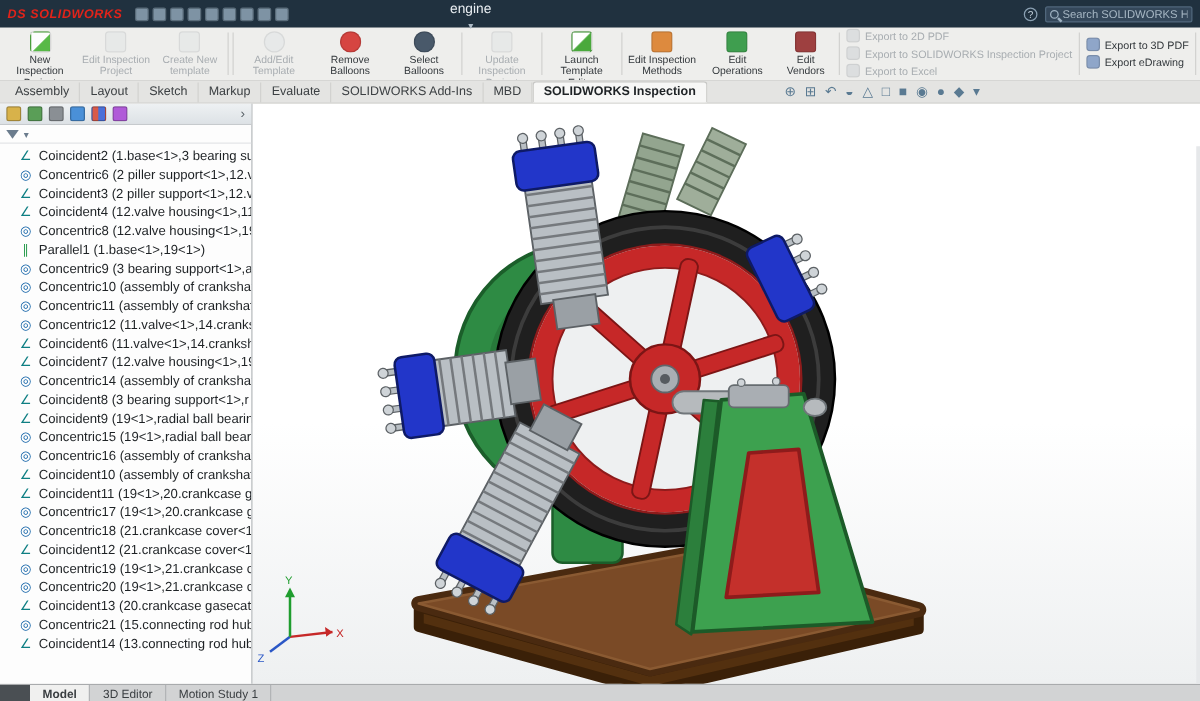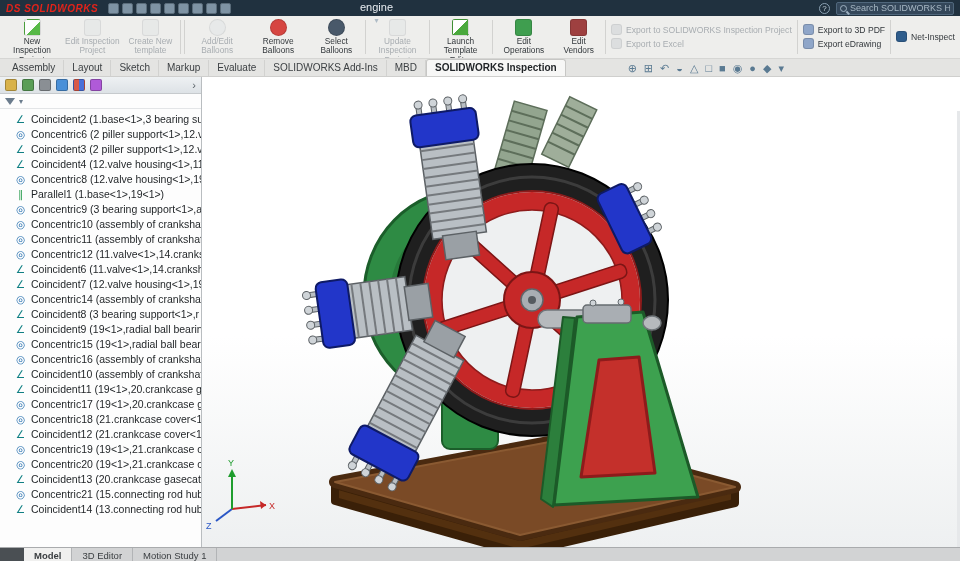--- a/index.html
+++ b/index.html
@@ -1,21 +1,21 @@
 <!DOCTYPE html>
 <html><head>
 <meta charset="utf-8">
 <style>
   * { margin:0; padding:0; box-sizing:border-box; }
   html,body { width:960px; height:561px; overflow:hidden; }
   body { font-family:"Liberation Sans", sans-serif; background:#e9e9e7; }
   .app { width:960px; height:561px; display:flex; flex-direction:column; position:relative; }
 
   
-  .titlebar { height:16px; background:#20313f; display:flex; align-items:center; padding:0 6px; position:relative; flex:0 0 auto; }
+  .titlebar { height:22px; background:#20313f; display:flex; align-items:center; padding:0 6px; position:relative; flex:0 0 auto; }
   .logo { color:#e2231a; font-size:10px; font-weight:bold; font-style:italic; letter-spacing:.5px; white-space:nowrap; margin-right:10px; }
   .qat { display:flex; gap:3px; align-items:center; }
   .qat-icon { width:11px; height:11px; border-radius:2px; background:#7e93a4; border:1px solid #5a6c7a; }
   .doc-title { position:absolute; left:360px; top:1px; color:#e8edf1; font-size:11px; display:flex; align-items:center; gap:3px;flex-direction:column; }
   .doc-title .caret { font-size:8px; color:#aebbc6; }
   .tb-right { margin-left:auto; display:flex; align-items:center; gap:6px; }
   .help-icon { width:11px; height:11px; border:1px solid #8aa0b2; border-radius:50%; color:#c3d0da; font-size:8px; line-height:10px; text-align:center; }
   .searchbox { display:flex; align-items:center; background:#34475a; border:1px solid #50677c; border-radius:2px; height:13px; width:118px; padding:0 3px; gap:3px; }
   .search-glyph { width:7px; height:7px; border:1.5px solid #9fb2c2; border-radius:50%; position:relative; flex:0 0 auto; }
   .search-glyph::after { content:""; position:absolute; width:4px; height:1.5px; background:#9fb2c2; transform:rotate(45deg); left:5px; top:6px; }
@@ -132,21 +132,21 @@
         <div class="rbtn large disabled">
           <span class="ric create-new-template-icon"></span>
           <span class="rlabel">Create New template</span>
         </div>
       </div>
       <div class="rsep"></div>
       <div class="rsep"></div>
       <div class="rgroup large">
         <div class="rbtn large disabled">
           <span class="ric add-edit-balloons-icon"></span>
-          <span class="rlabel">Add/Edit Balloons</span>
+          <span class="rlabel">Add/Edit Template</span>
         </div>
         <div class="rbtn large">
           <span class="ric remove-balloons-icon"></span>
           <span class="rlabel">Remove Balloons</span>
         </div>
         <div class="rbtn large">
           <span class="ric select-balloons-icon"></span>
           <span class="rlabel">Select Balloons</span>
         </div>
       </div>
@@ -160,30 +160,38 @@
       <div class="rsep"></div>
       <div class="rgroup large">
         <div class="rbtn large">
           <span class="ric launch-template-editor-icon"></span>
           <span class="rlabel">Launch Template Editor</span>
         </div>
       </div>
       <div class="rsep"></div>
       <div class="rgroup large">
         <div class="rbtn large">
+          <span class="ric edit-inspection-methods-icon"></span>
+          <span class="rlabel">Edit Inspection Methods</span>
+        </div>
+        <div class="rbtn large">
           <span class="ric edit-operations-icon"></span>
           <span class="rlabel">Edit Operations</span>
         </div>
         <div class="rbtn large">
           <span class="ric edit-vendors-icon"></span>
           <span class="rlabel">Edit Vendors</span>
         </div>
       </div>
       <div class="rsep"></div>
       <div class="rgroup stack">
+        <div class="rbtn small disabled">
+          <span class="ric export-2d-pdf-icon"></span>
+          <span class="rlabel">Export to 2D PDF</span>
+        </div>
         <div class="rbtn small disabled">
           <span class="ric export-swi-project-icon"></span>
           <span class="rlabel">Export to SOLIDWORKS Inspection Project</span>
         </div>
         <div class="rbtn small disabled">
           <span class="ric export-excel-icon"></span>
           <span class="rlabel">Export to Excel</span>
         </div>
       </div>
       <div class="rsep"></div>
@@ -191,26 +199,20 @@
         <div class="rbtn small">
           <span class="ric export-3d-pdf-icon"></span>
           <span class="rlabel">Export to 3D PDF</span>
         </div>
         <div class="rbtn small">
           <span class="ric export-edrawing-icon"></span>
           <span class="rlabel">Export eDrawing</span>
         </div>
       </div>
       <div class="rsep"></div>
-      <div class="rgroup stack">
-        <div class="rbtn small">
-          <span class="ric net-inspect-icon"></span>
-          <span class="rlabel">Net-Inspect</span>
-        </div>
-      </div>
     </div>
 
   <div class="tabrow">
     <div style="display:flex;align-items:flex-end;" id="cmd-tabs">
         <span class="cmdtab">Assembly</span>
         <span class="cmdtab">Layout</span>
         <span class="cmdtab">Sketch</span>
         <span class="cmdtab">Markup</span>
         <span class="cmdtab">Evaluate</span>
         <span class="cmdtab">SOLIDWORKS Add-Ins</span>

